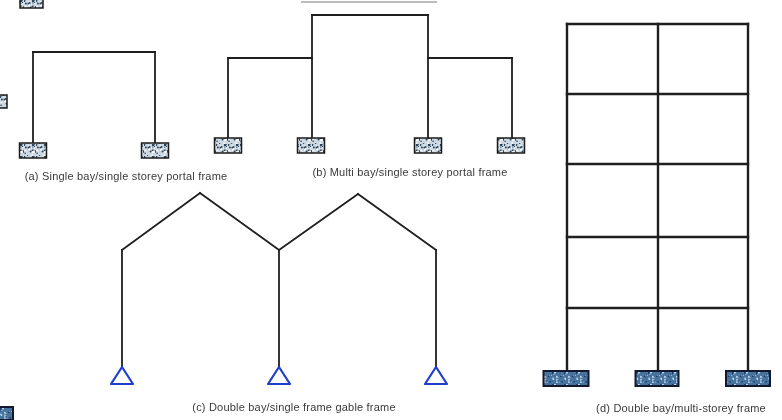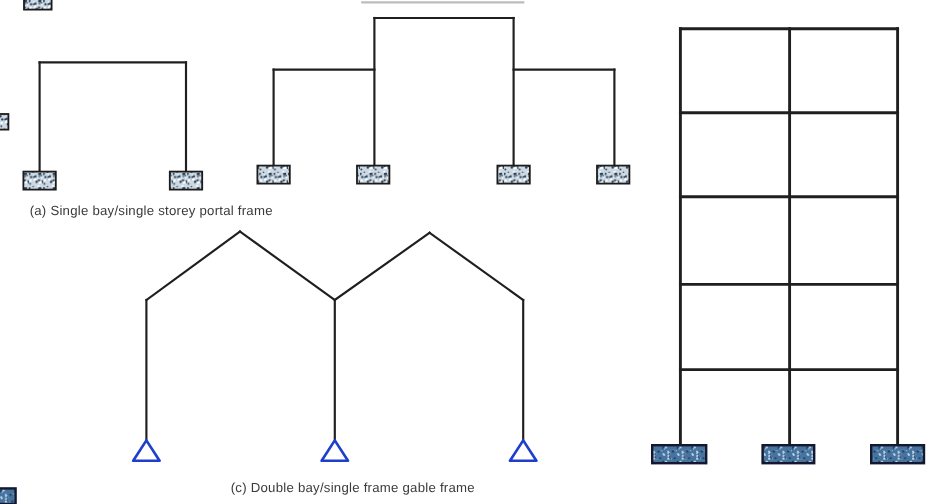--- a/index.html
+++ b/index.html
@@ -120,14 +120,16 @@
         <line x1="567" y1="308" x2="748" y2="308" stroke="#1f1f1f" stroke-width="2.4" stroke-linecap="square"></line>
         <rect x="543.5" y="371" width="45" height="15" fill="url(#pat-blue)" stroke="#14182e" stroke-width="2"></rect>
         <rect x="635.5" y="371" width="43" height="15" fill="url(#pat-blue)" stroke="#14182e" stroke-width="2"></rect>
         <rect x="726" y="371" width="44" height="15" fill="url(#pat-blue)" stroke="#14182e" stroke-width="2"></rect>
       </g>
       <rect x="20" y="-7" width="23" height="15" fill="url(#pat-light)" stroke="#1b1b1b" stroke-width="1.5"></rect>
       <rect x="-7" y="95" width="14" height="13" fill="url(#pat-light)" stroke="#1b1b1b" stroke-width="1.5"></rect>
       <rect x="-9" y="407" width="22" height="13" fill="url(#pat-blue)" stroke="#14182e" stroke-width="2"></rect>
     </svg>
   <div class="fig-label" style="left: 104px; top: 170px;">(a) Single bay/single storey portal frame</div>
+  <div class="fig-label" style="left: 388px; top: 166px;">(b) Multi bay/single storey portal frame</div>
   <div class="fig-label" style="left: 272px; top: 401px;">(c) Double bay/single frame gable frame</div>
+  <div class="fig-label" style="left: 659px; top: 402px;">(d) Double bay/multi-storey frame</div>
 </div>
 
 </body></html>

